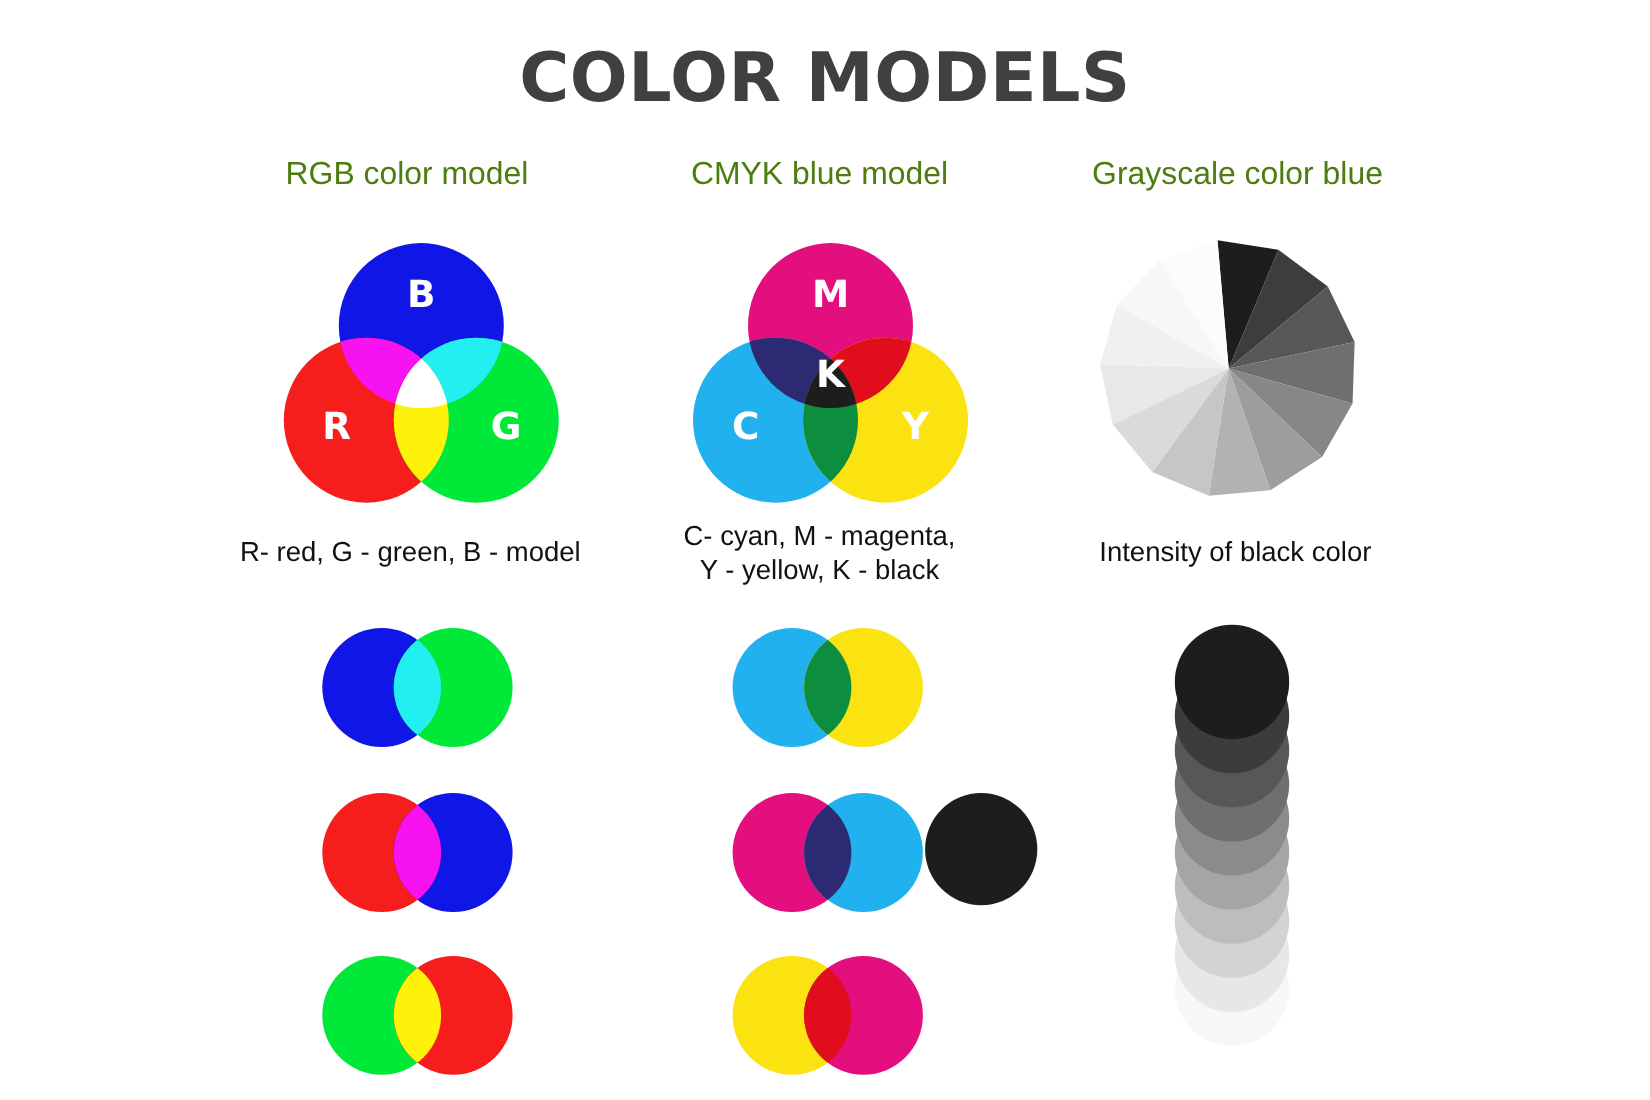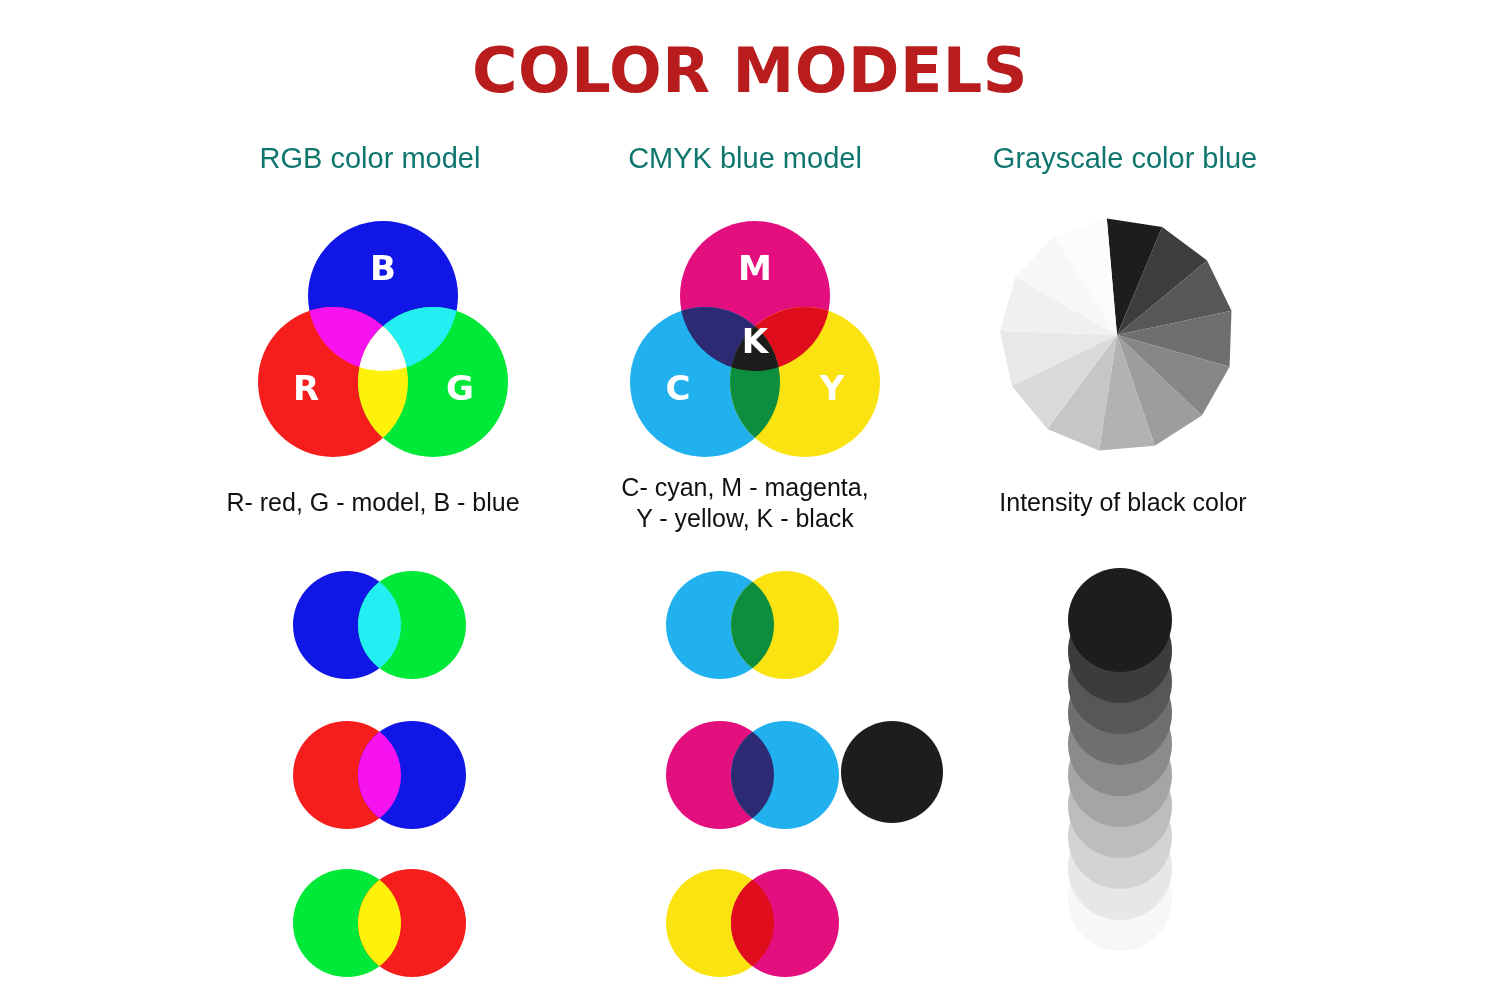--- a/index.html
+++ b/index.html
@@ -11,29 +11,29 @@
     position:relative;
   }
   .page{position:relative;width:1500px;height:1000px;}
 
   .title{
     position:absolute;top:34px;left:0;width:1500px;
     text-align:center;
     font-size:62px;
     font-weight:bold;
     letter-spacing:0.5px;
-    color:#b91c1c;
+    color:#404040;
     font-family:"DejaVu Sans","Liberation Sans",sans-serif;
   }
 
   .col-title{
     position:absolute;
     text-align:center;
     font-size:29px;
-    color:#0f766e;
+    color:#4d7c0f;
     font-weight:400;
     font-family:"Liberation Sans","DejaVu Sans",sans-serif;
   }
   .caption{
     position:absolute;
     text-align:center;
     font-size:25px;
     color:#111111;
     line-height:1.22;
     font-family:"Liberation Sans","DejaVu Sans",sans-serif;
@@ -143,21 +143,21 @@
       <polygon points="117,117 201.92,197.48 154.79,227.73" fill="#9d9d9c"></polygon>
       <polygon points="117,117 154.79,227.73 99.01,232.61" fill="#b2b2b2"></polygon>
       <polygon points="117,117 99.01,232.61 47.34,211.00" fill="#c6c6c6"></polygon>
       <polygon points="117,117 47.34,211.00 11.64,167.87" fill="#dadada"></polygon>
       <polygon points="117,117 11.64,167.87 0.07,113.07" fill="#e8e8e8"></polygon>
       <polygon points="117,117 0.07,113.07 15.28,59.18" fill="#f0f0f0"></polygon>
       <polygon points="117,117 15.28,59.18 53.81,18.53" fill="#f7f7f7"></polygon>
       <polygon points="117,117 53.81,18.53 106.80,0.45" fill="#fcfcfc"></polygon>
     </svg>
 
-  <div class="caption" style="left:178px;top:487px;width:390px;">R- red, G - model, B - blue</div>
+  <div class="caption" style="left:178px;top:487px;width:390px;">R- red, G - green, B - model</div>
   <div class="caption" style="left:928px;top:487px;width:390px;">Intensity of black color</div>
   <div class="caption" style="left:550px;top:472px;width:390px;">C- cyan, M - magenta,
 Y - yellow, K - black</div>
 
   <div id="pairs-layer">
       <svg width="175" height="110" viewBox="0 0 175 110" class="pair" style="left: 292px; top: 570px;">
         <defs>
           <clipPath id="rgbp0-clip">
             <circle cx="55" cy="55" r="54"></circle>
           </clipPath>

